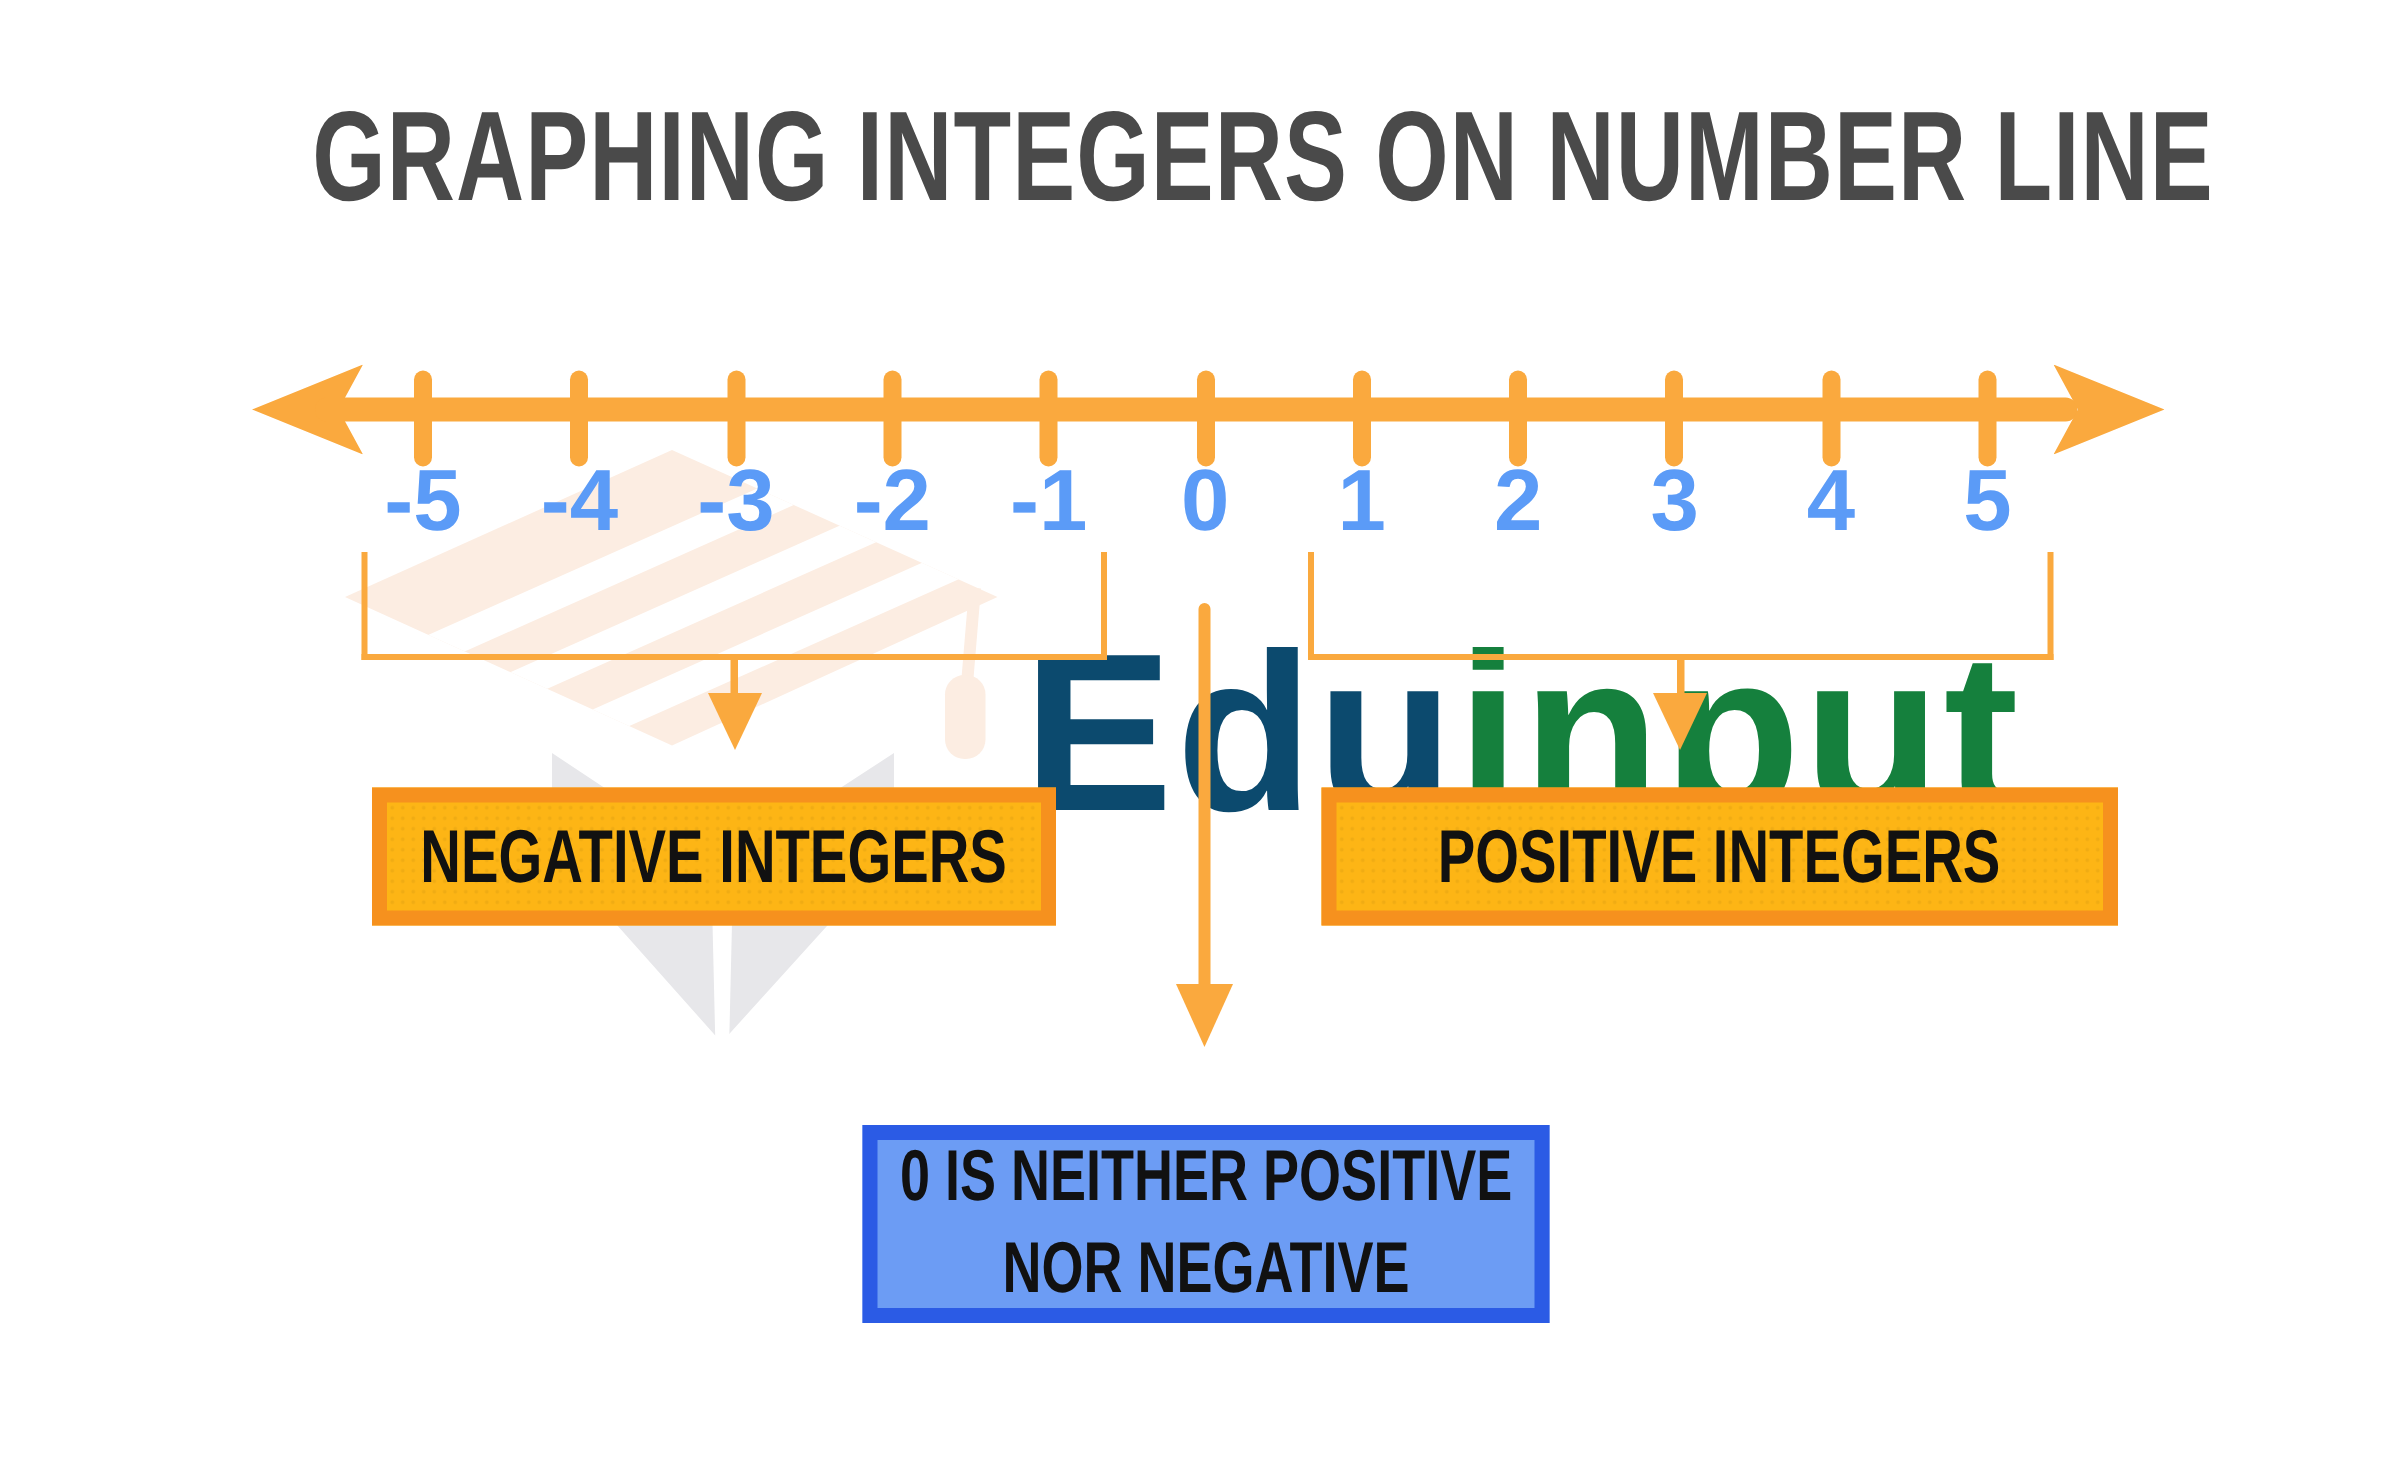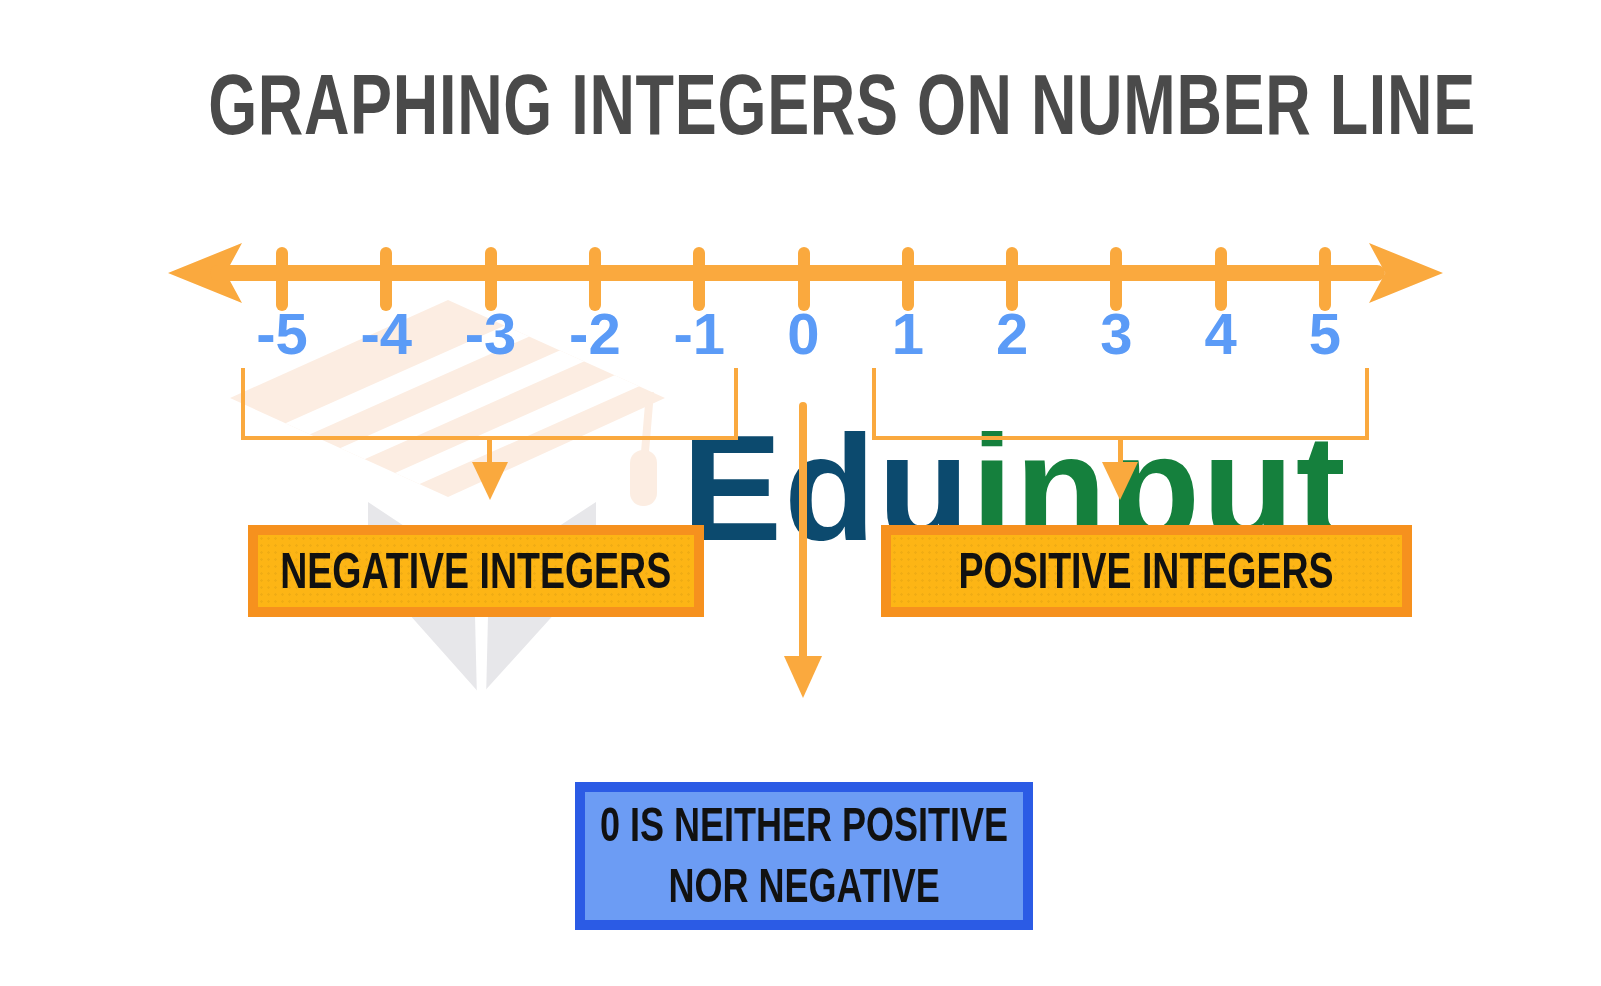--- a/index.html
+++ b/index.html
@@ -58,23 +58,23 @@
     background-color:var(--amber);
     background-image:radial-gradient(rgba(0,0,0,0.05) 1px,transparent 1.5px);
     background-size:7px 7px;
     display:flex;align-items:center;justify-content:center;
   }
   .obox.neg{left:248px;width:456px;}
   .obox.pos{left:881px;width:531px;}
   .obox .txt{font-size:50px;font-weight:bold;color:#111;white-space:nowrap;
     transform:scaleX(0.75);transform-origin:center;line-height:1;}
   .zbox{
-    position:absolute;left:575px;top:750px;width:458px;height:148px;box-sizing:border-box;
+    position:absolute;left:575px;top:750px;width:458px;height:132px;box-sizing:border-box;
     border:10px solid var(--blue-border);background:var(--blue-fill);
-    display:flex;flex-direction:column;align-items:center;justify-content:center;margin-top:32px;
+    display:flex;flex-direction:column;align-items:center;justify-content:center;
   }
   .zbox .txt{font-size:48px;font-weight:bold;color:#111;white-space:nowrap;
     transform:scaleX(0.75);transform-origin:center;line-height:1.27;text-align:center;}
 </style>
 </head>
 <body>
 
 <div class="stage" style="--orange: #FAA93E; --amber: #FDB515; --orange-border: #F6911E; --blue-num: #5B9BF7; --blue-border: #2B5BE5; --blue-fill: #6C9CF4; --title-gray: #4A4A4A;">
 
   <svg class="wm-svg" viewBox="0 0 1601 986" aria-hidden="true">

